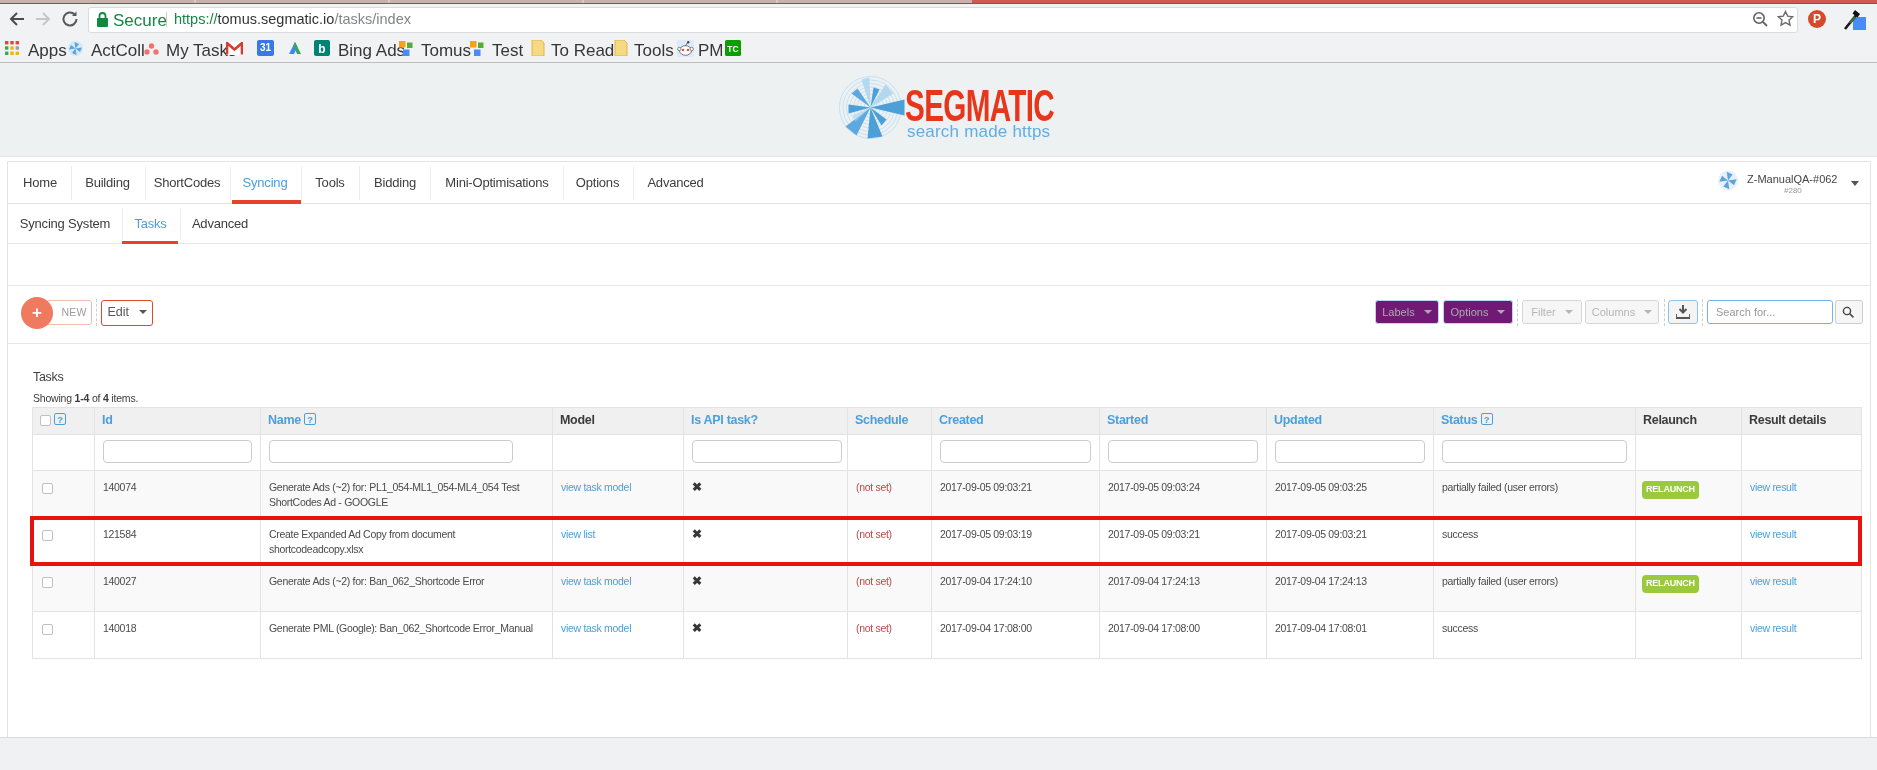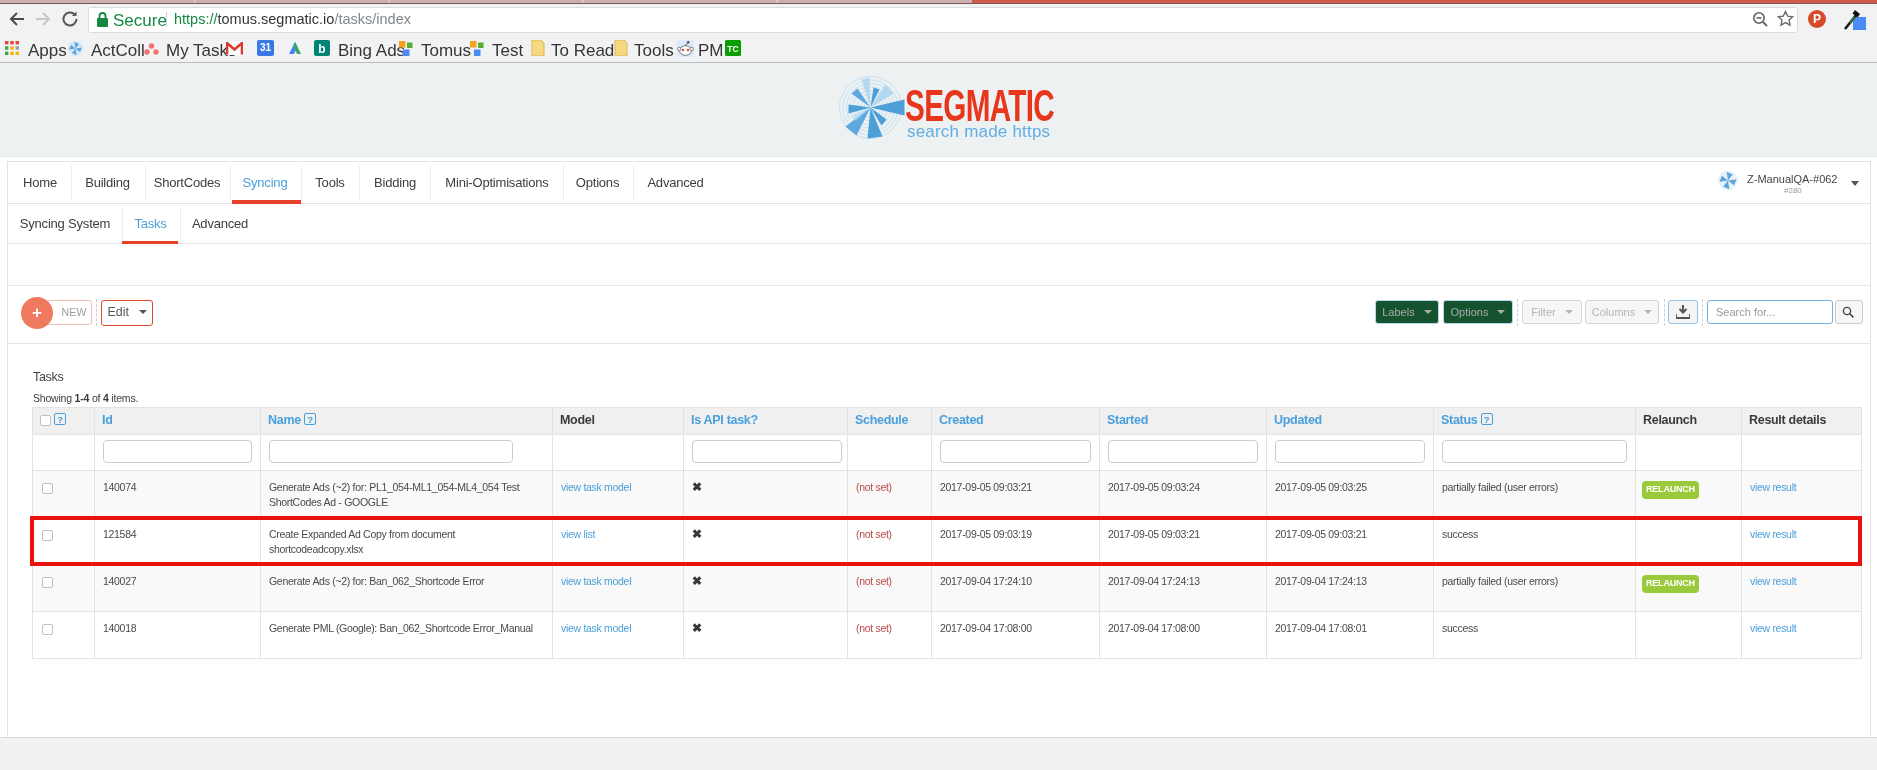--- a/index.html
+++ b/index.html
@@ -42,21 +42,21 @@
 #subnav .nsep { height:32px; }
 #sub-under { position:absolute; left:114px; top:79px; width:56px; height:3px; background:#e8402a; }
 
 
 #toolbar { position:absolute; top:123px; left:0; width:100%; height:59px; border-top:1px solid #e7e7e7; border-bottom:1px solid #e7e7e7; }
 #newbtn { position:absolute; left:38px; top:14px; width:46px; height:25px; border:1px solid #f1bdb2; border-radius:3px; color:#9b9b9b; font-size:10.5px; letter-spacing:.2px; text-align:center; line-height:23px; padding-left:10px; }
 #newcirc { position:absolute; left:13px; top:11px; width:32px; height:32px; border-radius:50%; background:#f07a5f; color:#fff; text-align:center; line-height:31px; font-size:17px; font-weight:bold; }
 .dsep { position:absolute; top:13px; width:0; height:27px; border-left:1px dashed #cfcfcf; }
 #editbtn { position:absolute; left:93px; top:14px; width:52px; height:26px; border:1.5px solid #e0492c; border-radius:3px; color:#555; font-size:12.5px; text-align:center; line-height:23px; }
 .rbtn { position:absolute; top:14px; height:24px; border-radius:3px; font-size:11px; text-align:center; }
-.rbtn.blue { border:1px solid #b5d7f0; color:#ababab; background:#14532d; }
+.rbtn.blue { border:1px solid #b5d7f0; color:#ababab; background:#701a75; }
 .rbtn.gray { border:1px solid #d6d6d6; color:#b5b5b5; background:#f6f6f6; }
 .caret { display:inline-block; width:0; height:0; border-left:4px solid transparent; border-right:4px solid transparent; border-top:4px solid currentColor; vertical-align:middle; margin-left:6px; margin-top:-2px; }
 #srch { position:absolute; left:1699px; top:14px; width:126px; height:24px; border:1px solid #74b3e4; border-radius:3px; font-size:11px; color:#999; line-height:22px; padding-left:8px; background:#fff; }
 #srchbtn { position:absolute; left:1827px; top:14px; width:28px; height:24px; border:1px solid #ccc; border-radius:3px; background:#f6f6f6; }
 #dlbtn { position:absolute; left:1660px; top:14px; width:30px; height:24px; border:1px solid #8fc1e9; border-radius:3px; background:#f4f4f4; }
 
 
 #tasks-h { position:absolute; left:25px; top:208px; font-size:12.5px; letter-spacing:-.3px; color:#3f3f3f; }
 #showing { position:absolute; left:25px; top:230px; font-size:10.5px; letter-spacing:-.2px; color:#3c3c3c; }
 

